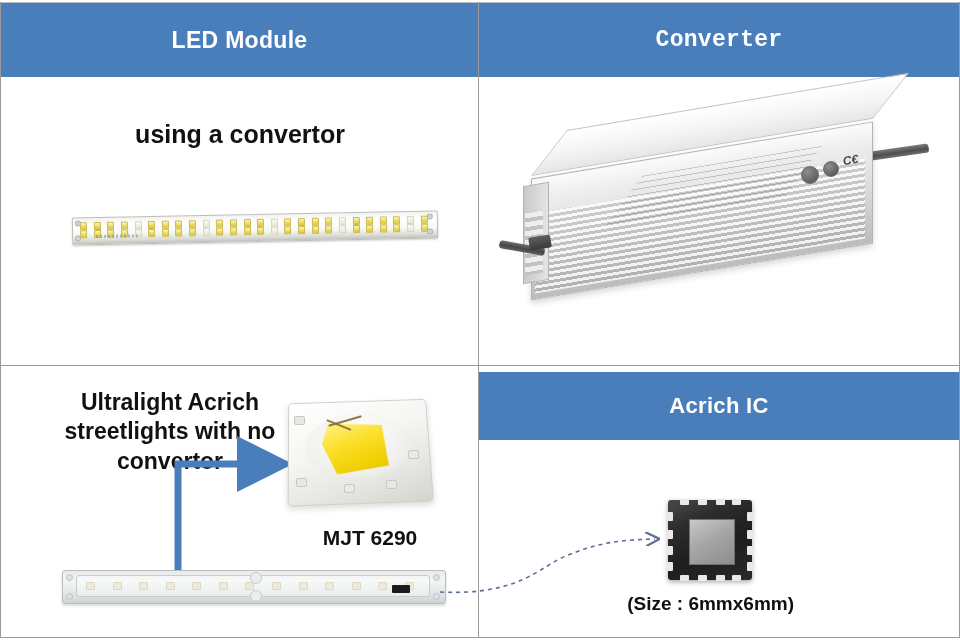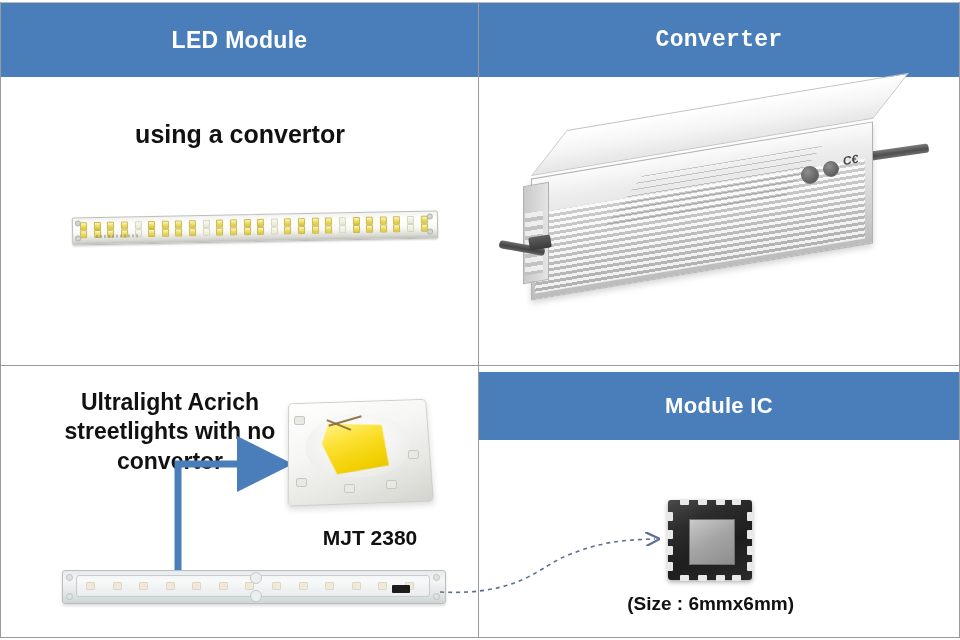--- a/index.html
+++ b/index.html
@@ -221,21 +221,21 @@
   <div class="vline mid-v"></div>
   <div class="hline mid-h"></div>
 
   <div class="hdr hdr-led">
     <span>LED Module</span>
   </div>
   <div class="hdr hdr-conv">
     <span>Converter</span>
   </div>
   <div class="hdr hdr-acrich">
-    <span>Module IC</span>
+    <span>Acrich IC</span>
   </div>
 
   <div class="cap cap-dc">
     <div>using a convertor</div>
   </div>
 
   <div class="strip">
     <div class="pcb"></div>
     <div class="rowled r1" id="strip-row-1">
         <div class="led"></div>
@@ -335,21 +335,21 @@
     <div class="lens"></div>
     <div class="emit"></div>
     <div class="wire w1"></div>
     <div class="wire w2"></div>
     <div class="pad p1"></div>
     <div class="pad p2"></div>
     <div class="pad p3"></div>
     <div class="pad p4"></div>
     <div class="pad p5"></div>
   </div>
-  <div class="cap cap-mjt">MJT 2380</div>
+  <div class="cap cap-mjt">MJT 6290</div>
 
   <div class="bar">
     <div class="frame"></div>
     <div class="inner"></div>
     <div class="dots" id="bar-dots">
         <div class="d"></div>
         <div class="d"></div>
         <div class="d"></div>
         <div class="d"></div>
         <div class="d"></div>

